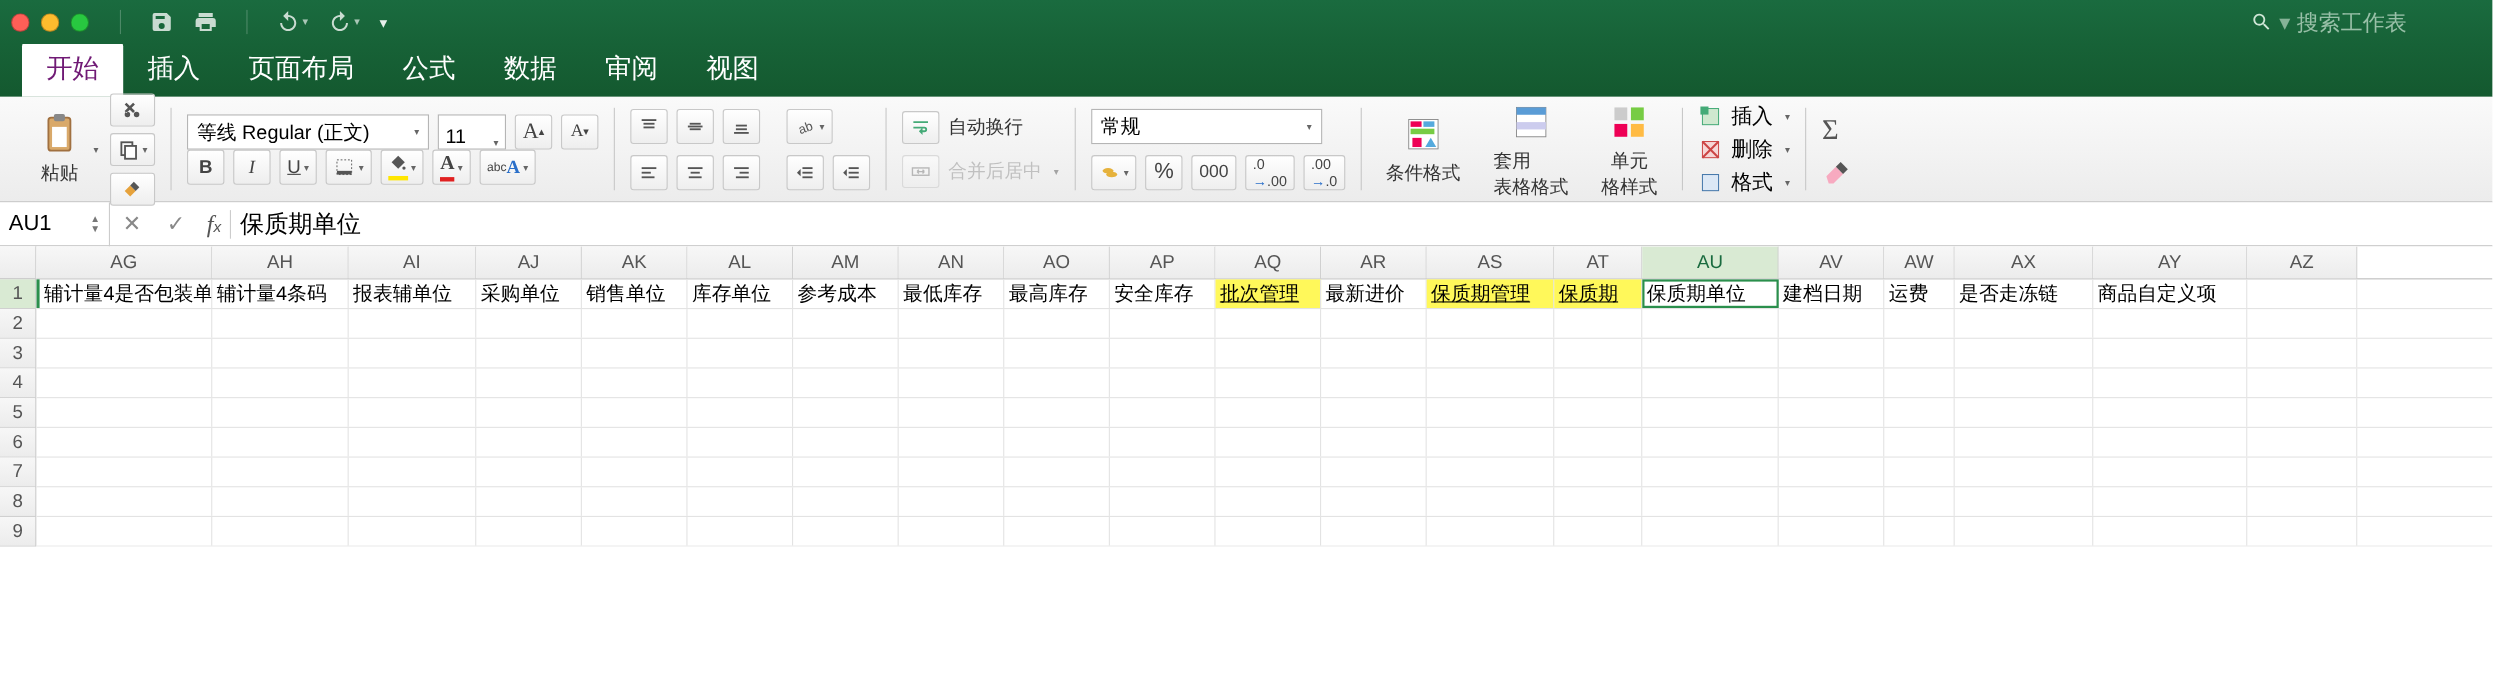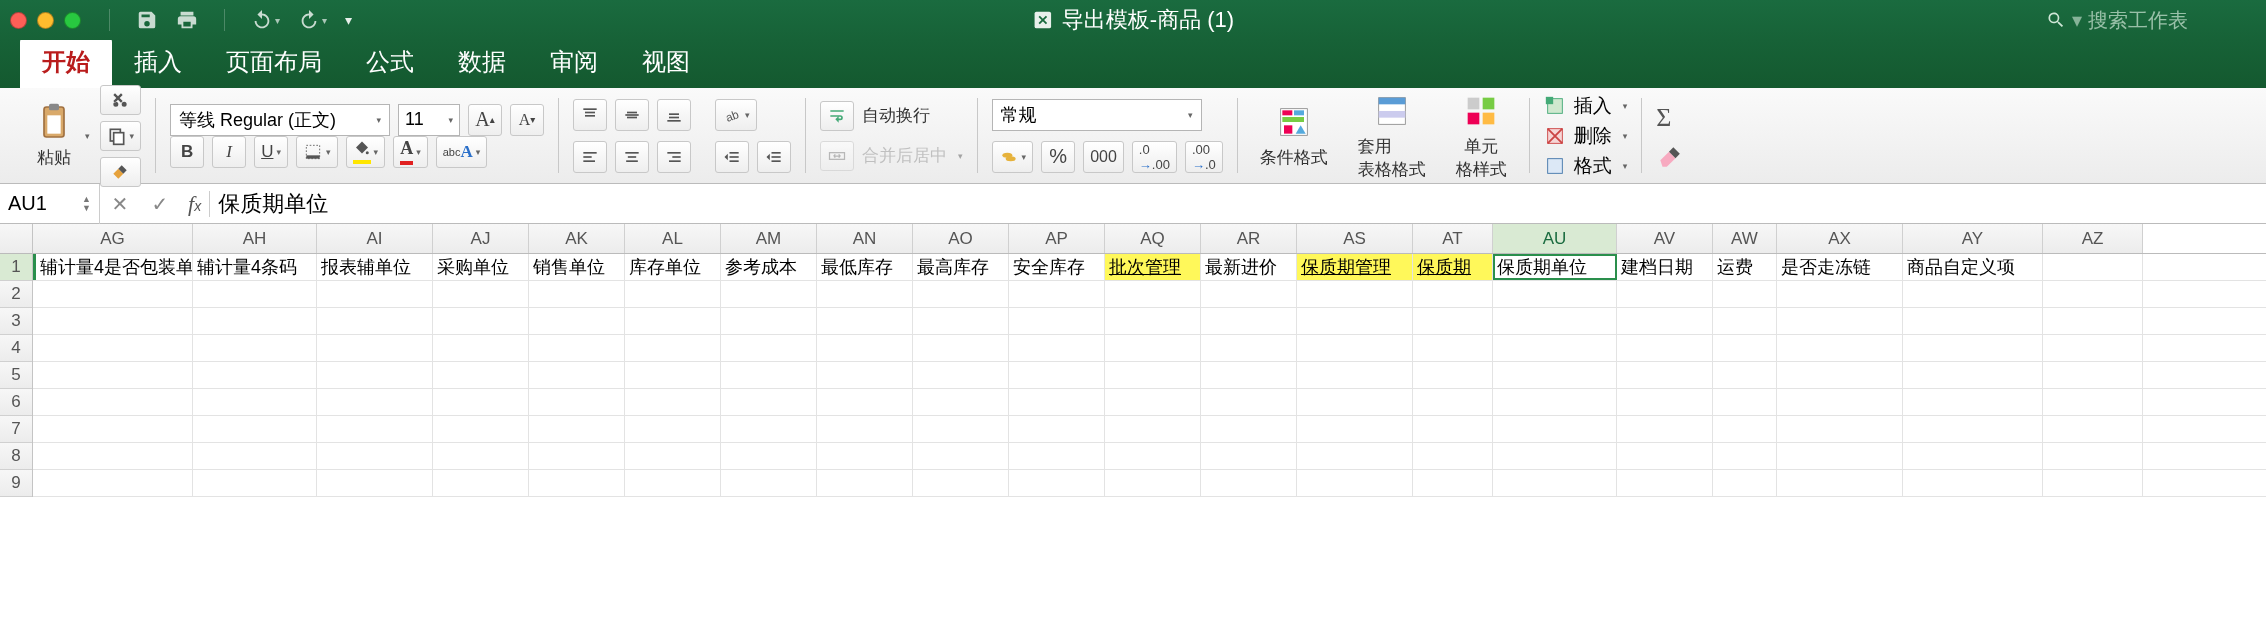--- a/index.html
+++ b/index.html
@@ -16,36 +16,36 @@
   .qat-btn { display:flex; align-items:center; gap:2px; }
   .qat-caret { font-size:10px; color:#fff; opacity:.7; }
   .title-center { position:absolute; left:50%; transform:translateX(-50%); display:flex; align-items:center; gap:8px; color:#fff; font-size:22px; }
   .title-center svg { width:22px; height:22px; }
   .search-box { margin-left:auto; display:flex; align-items:center; gap:6px; color:#cfe6d6; font-size:20px; width:210px; }
   .search-box svg{width:20px;height:20px;fill:#cfe6d6;}
 
   
   .tabs { height: 48px; background: linear-gradient(#176237,#14592f); display:flex; align-items:flex-end; padding-left:20px; }
   .tab { color:#fff; font-size:24px; padding:8px 22px 10px; cursor:pointer; }
-  .tab.active { background:#fff; color:#b91c1c; border-radius:4px 4px 0 0;font-weight:bold; }
+  .tab.active { background:#fff; color:#701a75; border-radius:4px 4px 0 0; }
 
   
   .ribbon { height:96px; background:linear-gradient(#fafafa,#ececec); border-bottom:1px solid #bbb; display:flex; align-items:stretch; padding:0 12px; }
   .group { display:flex; align-items:center; padding:6px 14px; position:relative; }
   .sep { width:1px; background:#c8c8c8; margin:10px 0; }
   .stack { display:flex; flex-direction:column; justify-content:center; gap:6px; }
   .row { display:flex; align-items:center; gap:8px; }
   .btn { background:linear-gradient(#fff,#eee); border:1px solid #c8c8c8; border-radius:3px; height:32px; display:flex; align-items:center; justify-content:center; padding:0 6px; font-size:17px; color:#444; cursor:pointer; min-width:34px; }
   .btn svg { width:20px; height:20px; }
   .btn.small{height:30px;min-width:32px;}
   .caret { font-size:9px; color:#666; margin-left:3px; }
   .bigbtn { display:flex; flex-direction:column; align-items:center; justify-content:center; gap:4px; padding:4px 8px; font-size:17px; color:#333; cursor:pointer; }
   .bigbtn svg { width:40px; height:40px; }
   .font-select { width:220px; height:32px; border:1px solid #b5b5b5; background:#fff; font-size:18px; padding:0 8px; display:flex; align-items:center; justify-content:space-between; }
-  .size-select { width:62px; height:32px; border:1px solid #b5b5b5; background:#fff; font-size:18px; display:flex; align-items:center; justify-content:space-between; padding:0 6px; }
+  .size-select { width:62px; height:32px; border:1px solid #b5b5b5; background:#fff; font-size:18px; display:flex; align-items:flex-end; justify-content:space-between; padding:0 6px; }
   .ul-yellow { width:100%; height:4px; background:#ffe600; margin-top:2px; }
   .ul-red { width:100%; height:4px; background:#e02020; margin-top:2px; }
   .label-txt { font-size:17px; color:#999; }
   .icon-stack { display:flex; flex-direction:column; align-items:center; }
 
   
   .fbar { height:40px; border-bottom:1px solid #bbb; display:flex; align-items:center; background:#fff; }
   .name-box { width:100px; height:40px; border-right:1px solid #ccc; display:flex; align-items:center; justify-content:space-between; padding:0 8px; font-size:20px; }
   .name-arrows { display:flex; flex-direction:column; font-size:9px; color:#777; line-height:9px; }
   .fbar-btn { width:40px; display:flex; justify-content:center; color:#888; font-size:20px; cursor:pointer; }
@@ -103,27 +103,20 @@
     </div>
     <div class="qat-btn">
       <svg viewBox="0 0 24 24">
           <path d="M12 5V1l5 5-5 5V7c-3.3 0-6 2.7-6 6s2.7 6 6 6 6-2.7 6-6h2c0 4.4-3.6 8-8 8s-8-3.6-8-8 3.6-8 8-8z"></path>
         </svg>
       <span class="qat-caret">▾</span>
     </div>
     <div class="qat-btn">
         <span style="color:#fff;font-size:14px">▾</span>
       </div>
-  </div>
-  <div class="title-center">
-    <svg viewBox="0 0 24 24">
-        <rect x="3" y="3" width="18" height="18" rx="2" fill="#fff" opacity=".9"></rect>
-        <path d="M8 8l8 8M16 8l-8 8" stroke="#1a6b3f" stroke-width="2"></path>
-      </svg>
-    <span>导出模板-商品 (1)</span>
   </div>
   <div class="search-box">
     <svg viewBox="0 0 24 24">
         <path d="M15.5 14h-.8l-.3-.3a6.5 6.5 0 1 0-.7.7l.3.3v.8l5 5 1.5-1.5-5-5zM9.5 14a4.5 4.5 0 1 1 0-9 4.5 4.5 0 0 1 0 9z"></path>
       </svg>
     <span style="color:#cfe6d6;opacity:.6">▾</span>
     <span style="opacity:.7">搜索工作表</span>
   </div>
 </div>
 

